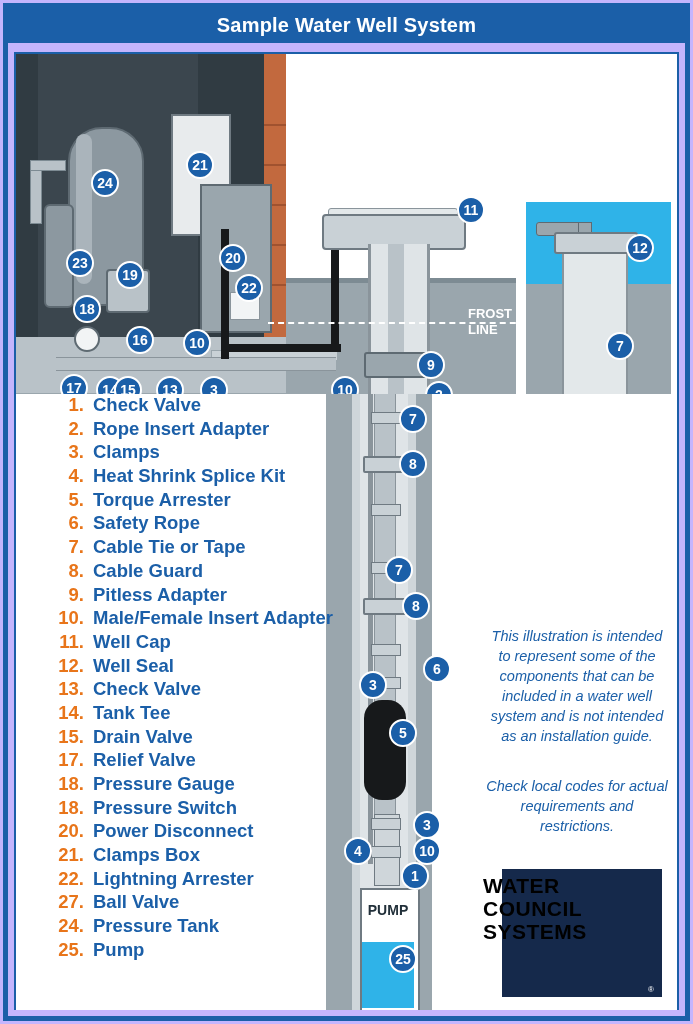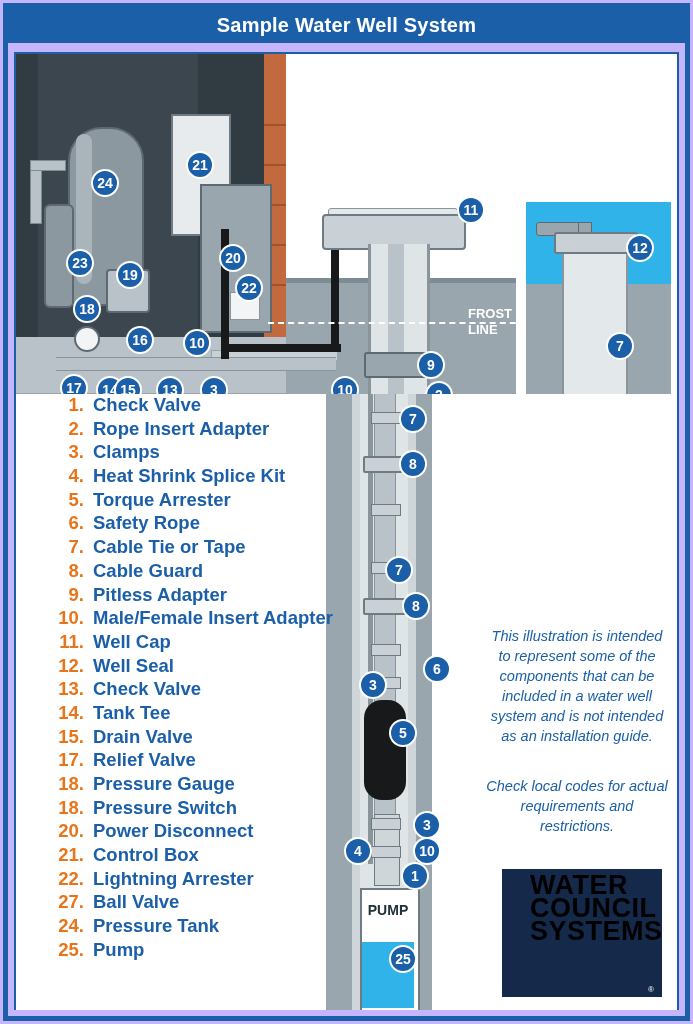--- a/index.html
+++ b/index.html
@@ -298,22 +298,22 @@
     text-align:center; font-style:italic; font-size:14.5px; line-height:20px;
     color:#1b5fa8;
   }
   
   .logo {
     position:absolute; left:483px; top:472px; width:160px; height:128px;
     background:#15294b; border:3px solid #ffffff;
     color:#ffffff;
   }
   .logo-text {
-    position:absolute; left:514px; top:480px; width:140px;
-    font-weight:bold; font-size:27px; line-height:23px; letter-spacing:.5px;
+    position:absolute; left:467px; top:480px; width:140px;
+    font-weight:bold; font-size:21px; line-height:23px; letter-spacing:.5px;
   }
   .logo-reg {
     position:absolute; right:8px; bottom:3px; font-size:8px; color:#ffffff;
   }
 
   
   .badge {
     position:absolute;
     width:28px; height:28px;
     border-radius:50%;
@@ -513,21 +513,21 @@
         <div class="list-item">
           <span class="list-num">18.</span>
           <span>Pressure Switch</span>
         </div>
         <div class="list-item">
           <span class="list-num">20.</span>
           <span>Power Disconnect</span>
         </div>
         <div class="list-item">
           <span class="list-num">21.</span>
-          <span>Control Box</span>
+          <span>Clamps Box</span>
         </div>
         <div class="list-item">
           <span class="list-num">22.</span>
           <span>Lightning Arrester</span>
         </div>
         <div class="list-item">
           <span class="list-num">27.</span>
           <span>Ball Valve</span>
         </div>
         <div class="list-item">

